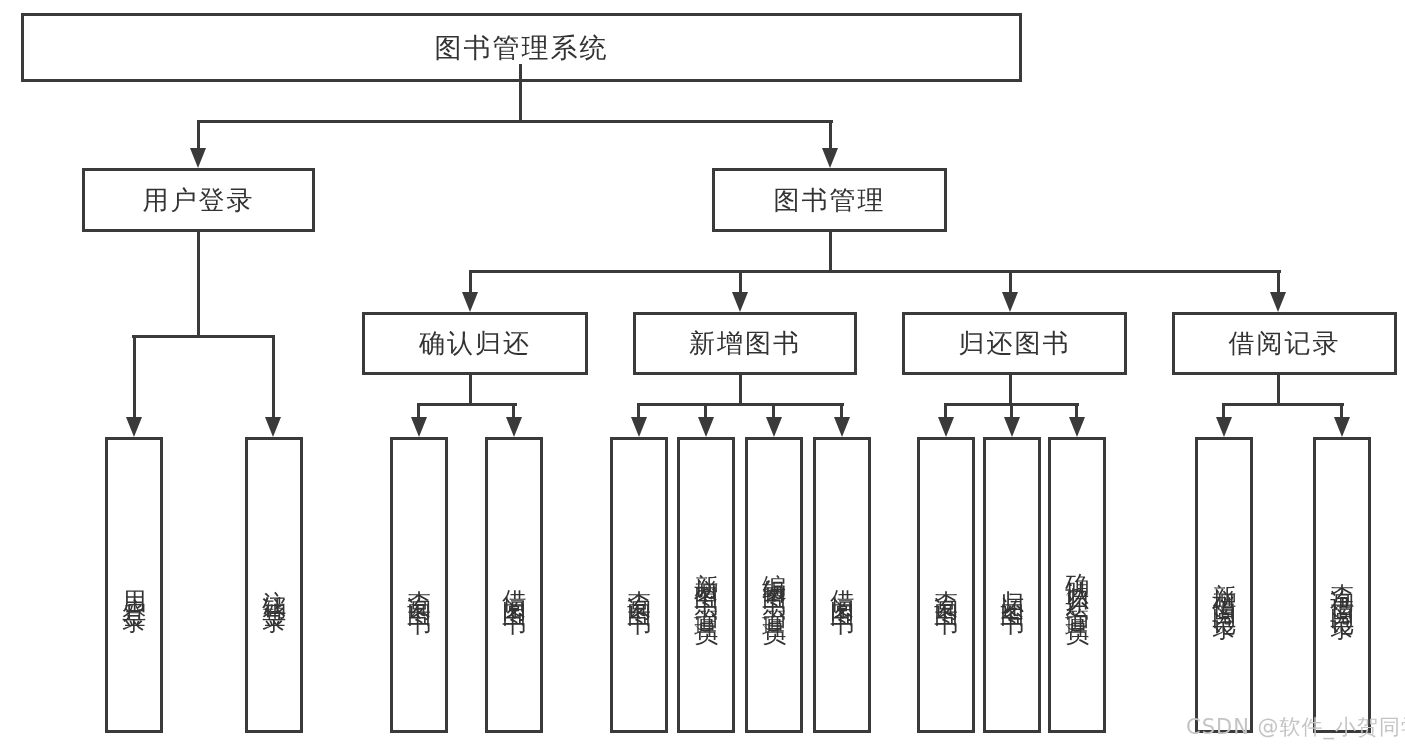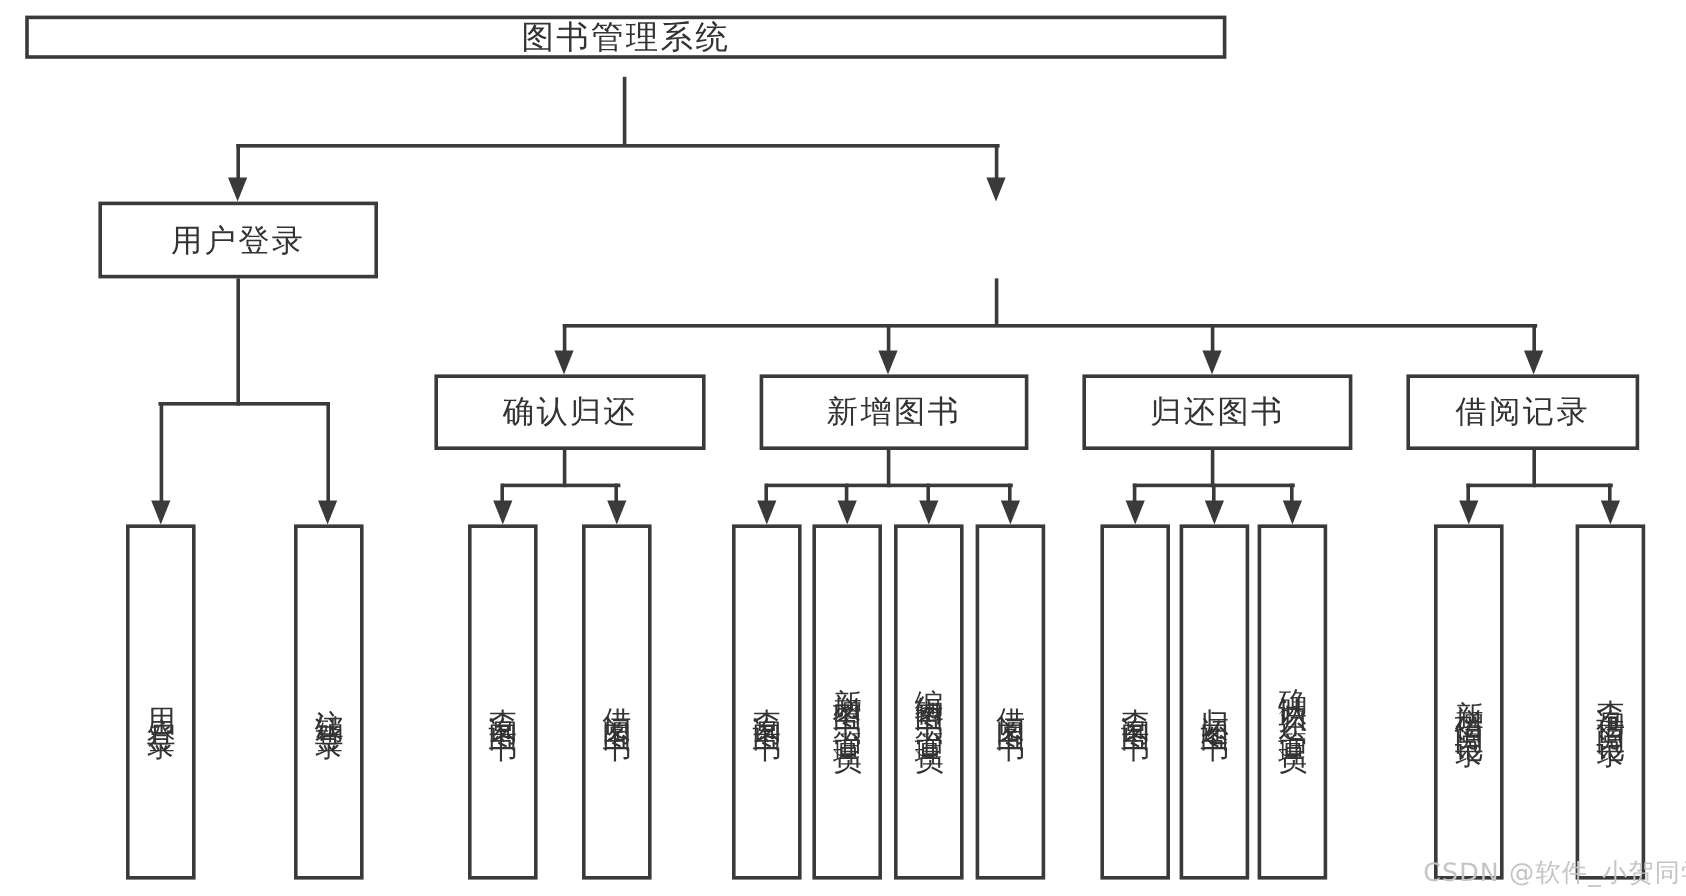--- a/index.html
+++ b/index.html
@@ -47,38 +47,41 @@
     font-size:21px;letter-spacing:1px;
     color:var(--wm);
     z-index:5;white-space:nowrap;
   }
 </style>
 </head>
 <body>
 
 <div id="stage">
 
-  <div class="box root" style="left:21px;top:13px;width:1001px;height:36px;">
+  <div class="box root" style="left:21px;top:13px;width:1001px;height:69px;">
     <span class="hlabel">图书管理系统</span>
   </div>
 
   <div class="box" style="left:82px;top:168px;width:233px;height:64px;">
     <span class="hlabel">用户登录</span>
+  </div>
+  <div class="box" style="left:712px;top:168px;width:235px;height:64px;">
+    <span class="hlabel">图书管理</span>
   </div>
 
   <div class="box" style="left:362px;top:312px;width:226px;height:63px;">
     <span class="hlabel">确认归还</span>
   </div>
   <div class="box" style="left:633px;top:312px;width:224px;height:63px;">
     <span class="hlabel">新增图书</span>
   </div>
   <div class="box" style="left:902px;top:312px;width:225px;height:63px;">
     <span class="hlabel">归还图书</span>
   </div>
-  <div class="box" style="left:1172px;top:312px;width:194px;height:63px;">
+  <div class="box" style="left:1172px;top:312px;width:225px;height:63px;">
     <span class="hlabel">借阅记录</span>
   </div>
 
   <div class="box leaf" style="left:105px;top:437px;width:58px;height:296px;">
     <span>用户登录</span>
   </div>
   <div class="box leaf" style="left:245px;top:437px;width:58px;height:296px;">
     <span>注销登录</span>
   </div>
 

